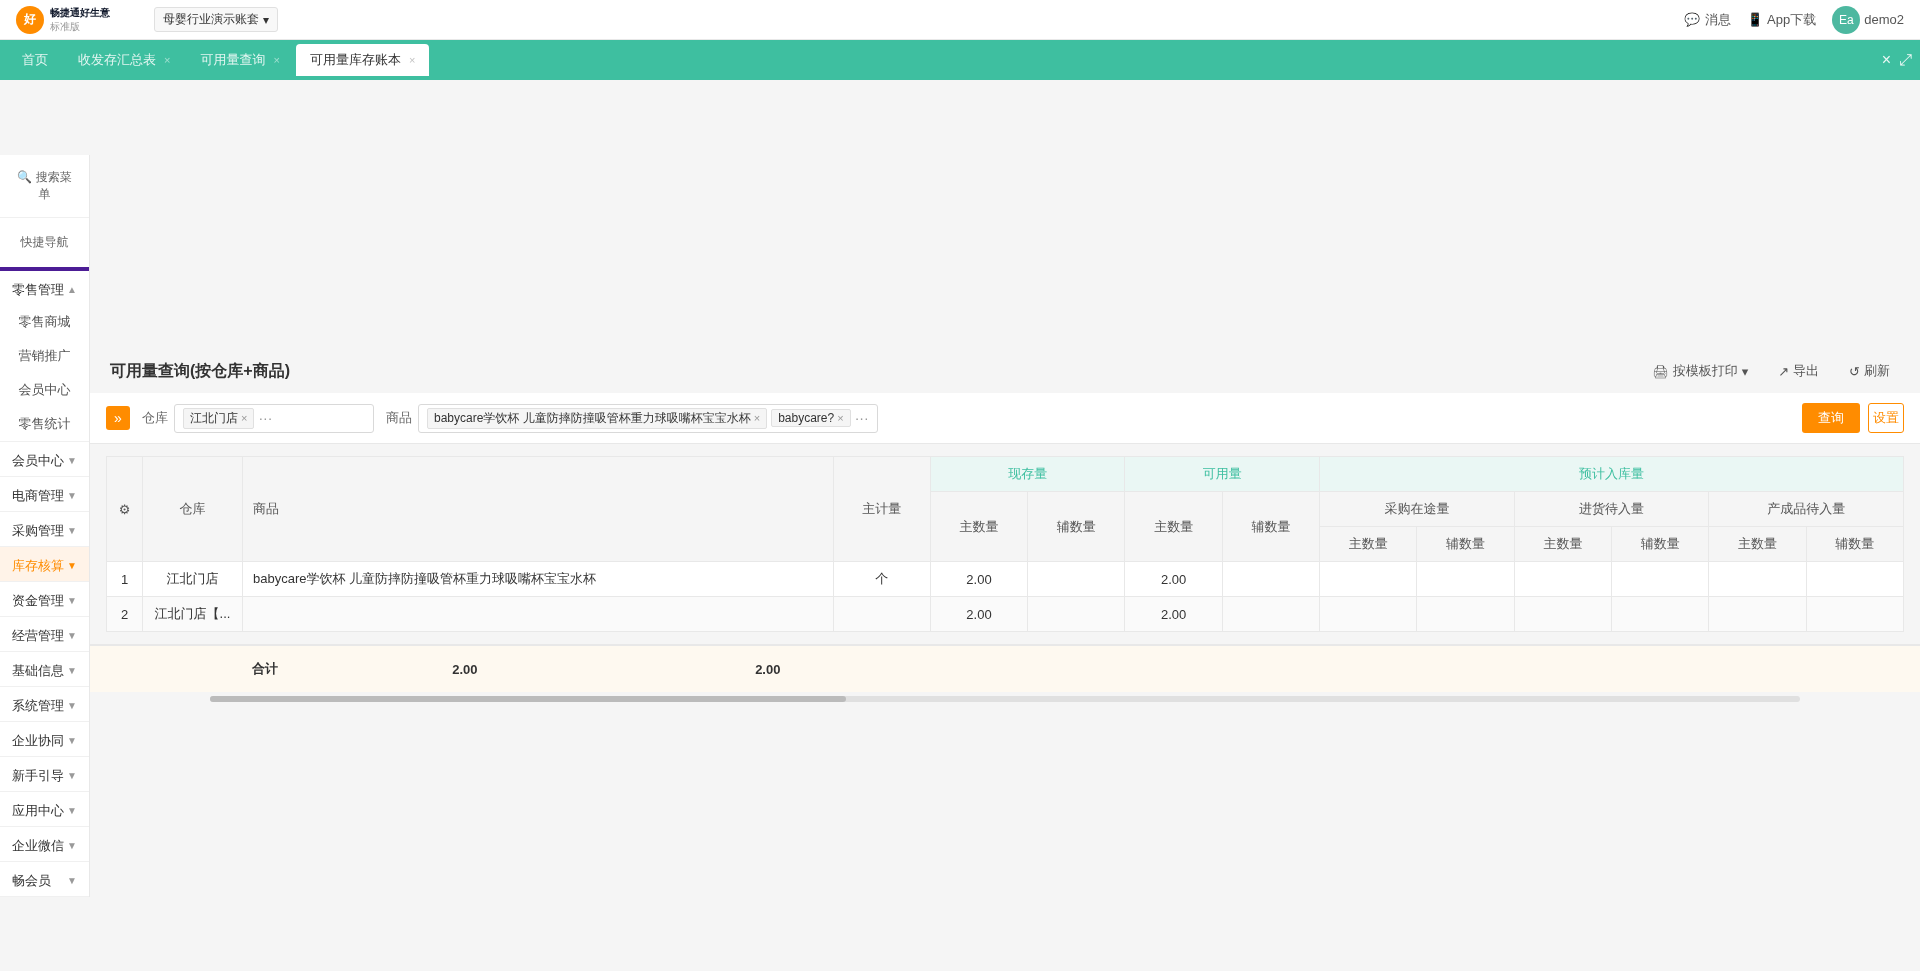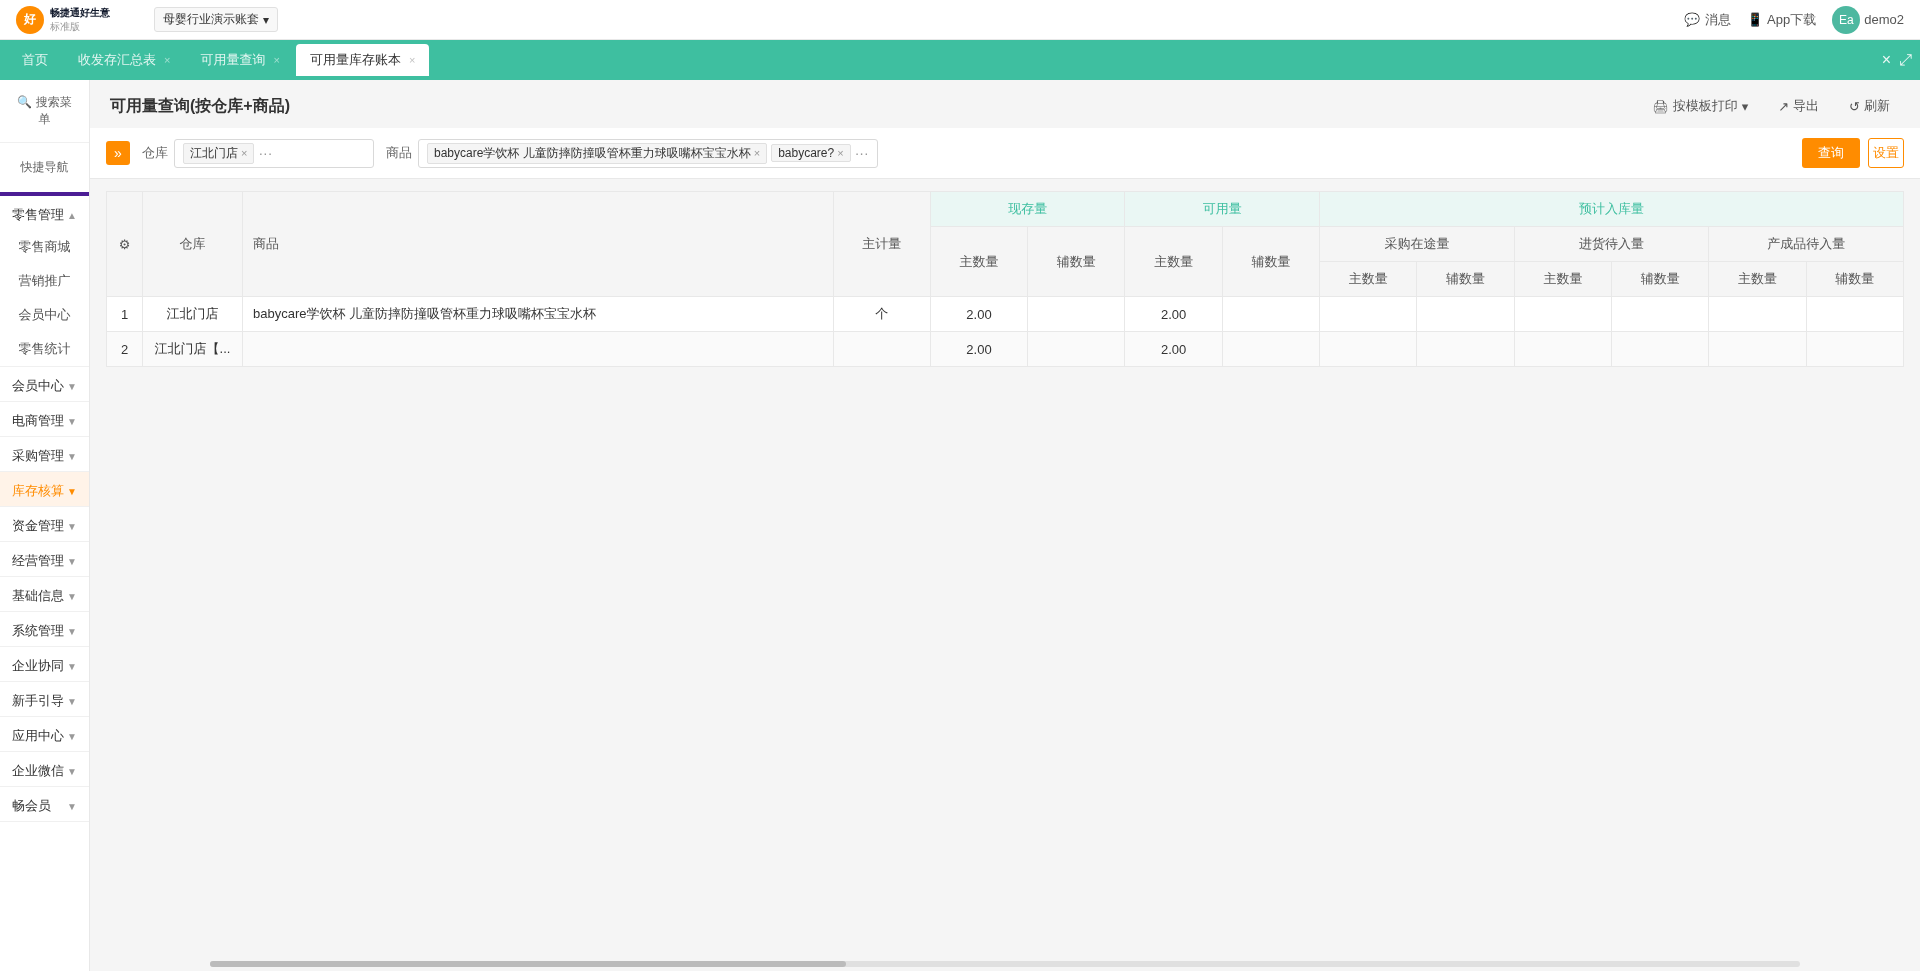--- a/index.html
+++ b/index.html
@@ -48,21 +48,21 @@
       background: transparent;
       white-space: nowrap;
     }
     .nav-tab.active { background: #fff; color: #333; }
     .nav-tab .close-x { font-size: 11px; opacity: 0.6; margin-left: 2px; }
     .nav-tab.active .close-x { color: #999; }
     .nav-tabs-right { margin-left: auto; display: flex; gap: 8px; color: rgba(255,255,255,0.9); }
     .nav-tabs-right span { cursor: pointer; font-size: 16px; }
 
     
-    .main-layout { display: flex; flex: 1; overflow: hidden; }
+    .main-layout { display: flex; flex: 1; overflow: hidden; align-items: center; }
 
     
     .sidebar {
       width: 90px;
       background: #fff;
       border-right: 1px solid #e8e8e8;
       display: flex;
       flex-direction: column;
       flex-shrink: 0;
       overflow-y: auto;
@@ -473,20 +473,42 @@
             <td></td>
             <td></td>
             <td></td>
             <td></td>
             <td></td>
           </tr>
         </tbody>
       </table>
     </div>
 
+    <div class="table-footer">
+      <table class="footer-table">
+        <tbody>
+            <tr>
+          <td style="width:36px;"></td>
+          <td style="width:100px;"></td>
+          <td style="text-align:left;">合计</td>
+          <td style="width:60px;"></td>
+          <td style="min-width:80px;">2.00</td>
+          <td style="min-width:80px;"></td>
+          <td style="min-width:80px;">2.00</td>
+          <td style="min-width:80px;"></td>
+          <td style="min-width:80px;"></td>
+          <td style="min-width:80px;"></td>
+          <td style="min-width:80px;"></td>
+          <td style="min-width:80px;"></td>
+          <td style="min-width:80px;"></td>
+          <td style="min-width:80px;"></td>
+        </tr>
+      </tbody>
+        </table>
+    </div>
 
     <div class="bottom-scroll-area">
       <div class="scroll-track">
         <div class="scroll-thumb"></div>
       </div>
     </div>
 
   </div>
 </div>
 

